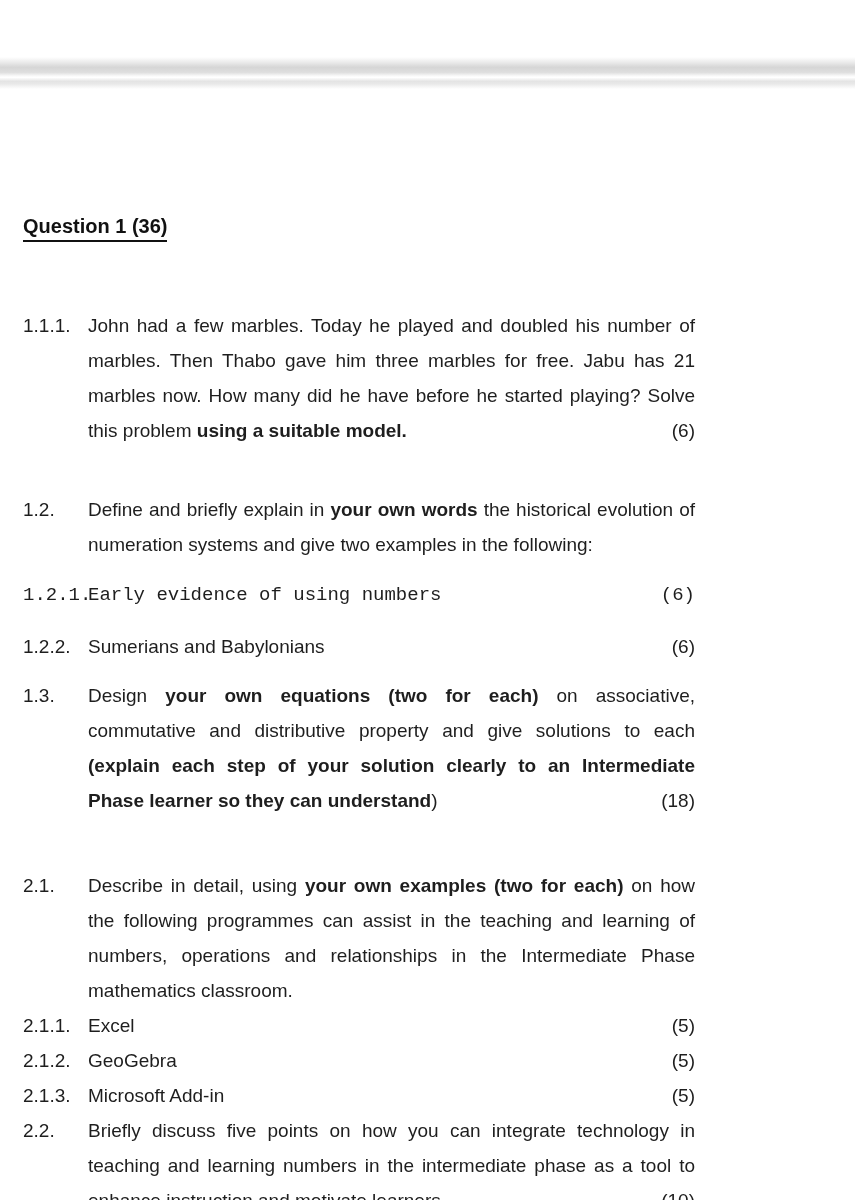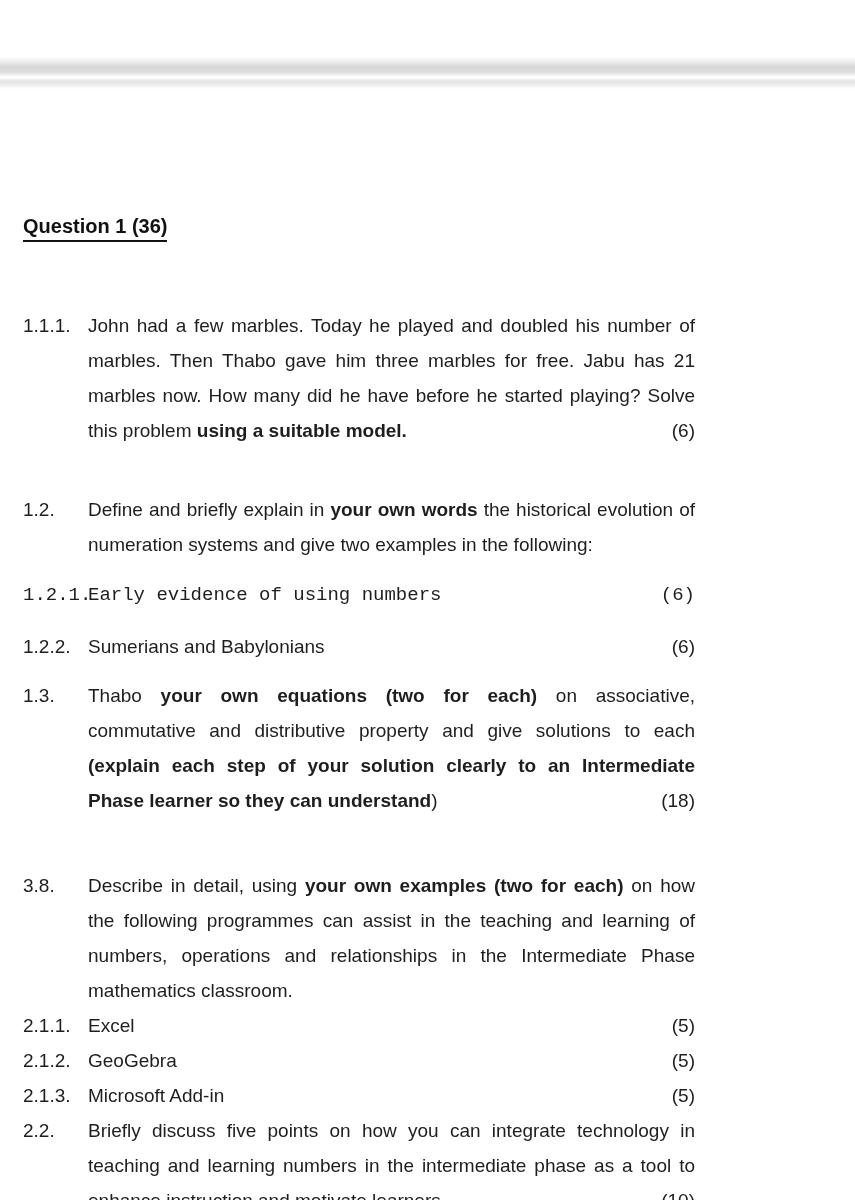--- a/index.html
+++ b/index.html
@@ -120,30 +120,30 @@
           <span class="body"><span>Early evidence of using numbers</span></span>
           <span class="mark">(6)</span>
         </div>
         <div class="item">
           <span class="label">1.2.2.</span>
           <span class="body"><span>Sumerians and Babylonians</span></span>
           <span class="mark">(6)</span>
         </div>
         <div class="item">
           <span class="label">1.3.</span>
-          <span class="body"><span>Thabo </span><span class="b">your own equations (two for each)</span><span> on associative, commutative and distributive property and give solutions to each </span><span class="b">(explain each step of your solution clearly to an Intermediate Phase learner so they can understand</span><span>)</span></span>
+          <span class="body"><span>Design </span><span class="b">your own equations (two for each)</span><span> on associative, commutative and distributive property and give solutions to each </span><span class="b">(explain each step of your solution clearly to an Intermediate Phase learner so they can understand</span><span>)</span></span>
           <span class="mark">(18)</span>
         </div>
       </div>
   </div>
 
   <div class="section section-q2">
     <div class="items">
         <div class="item">
-          <span class="label">3.8.</span>
+          <span class="label">2.1.</span>
           <span class="body"><span>Describe in detail, using </span><span class="b">your own examples (two for each)</span><span> on how the following programmes can assist in the teaching and learning of numbers, operations and relationships in the Intermediate Phase mathematics classroom.</span></span>
         </div>
         <div class="item">
           <span class="label">2.1.1.</span>
           <span class="body"><span>Excel</span></span>
           <span class="mark">(5)</span>
         </div>
         <div class="item">
           <span class="label">2.1.2.</span>
           <span class="body"><span>GeoGebra</span></span>

